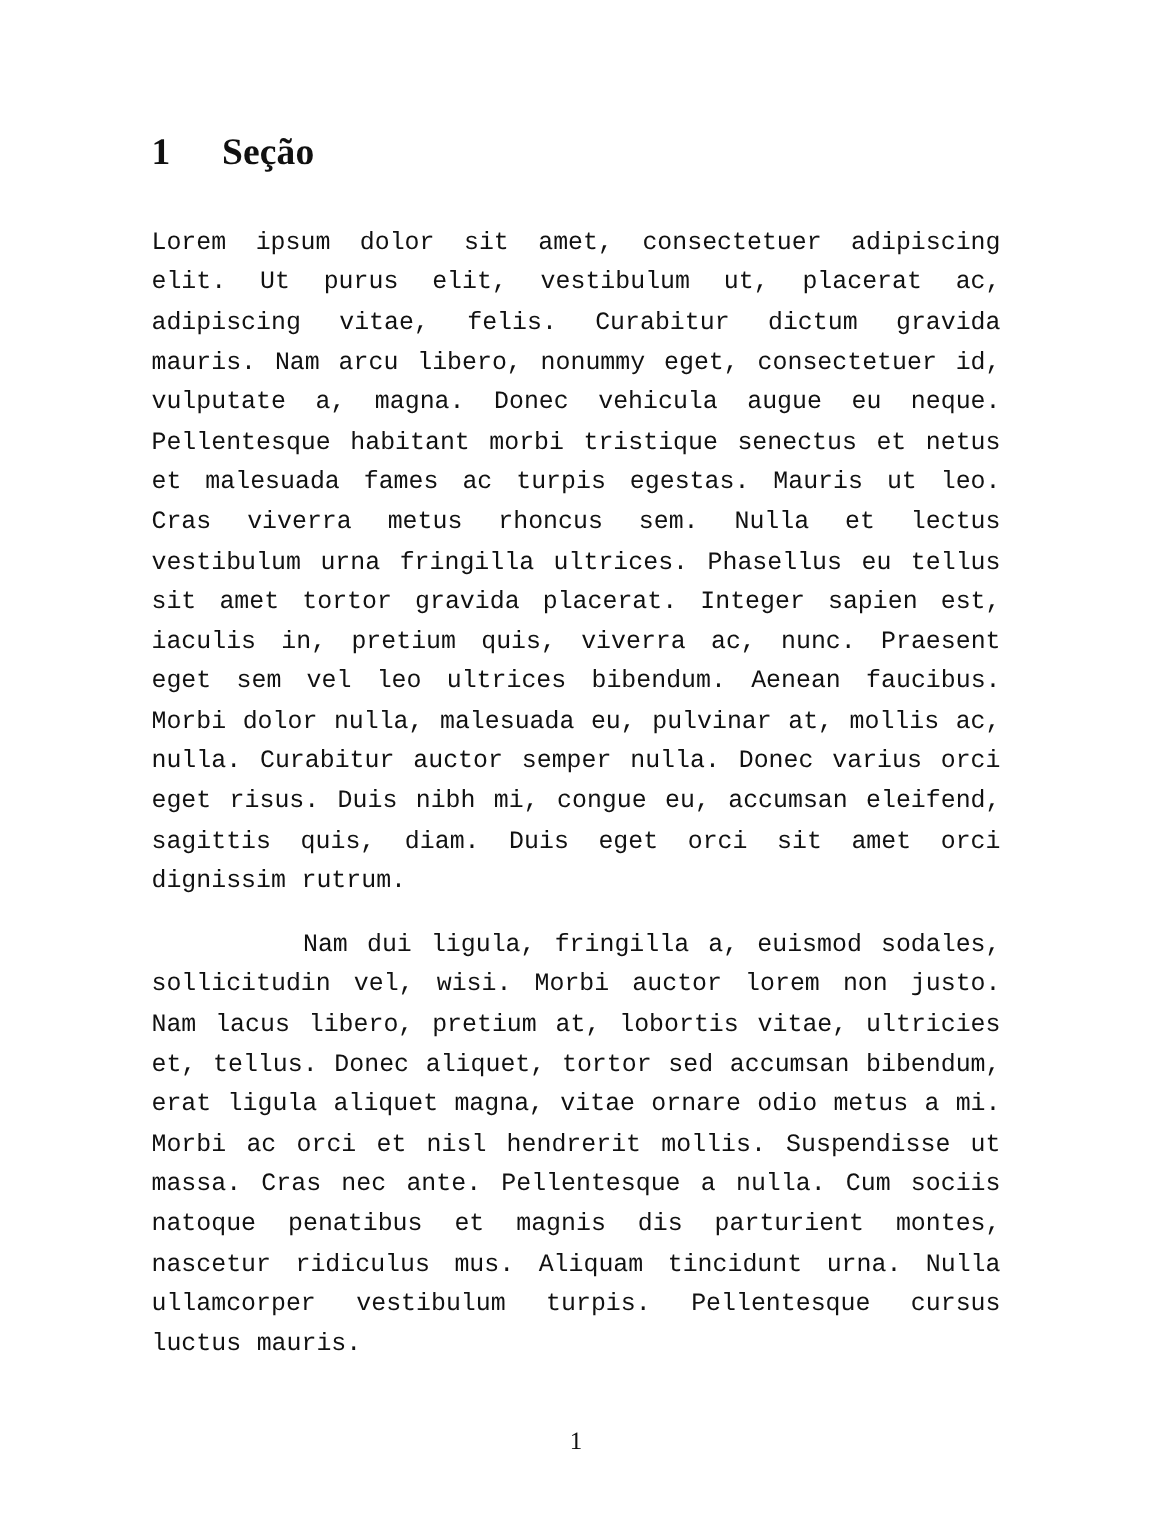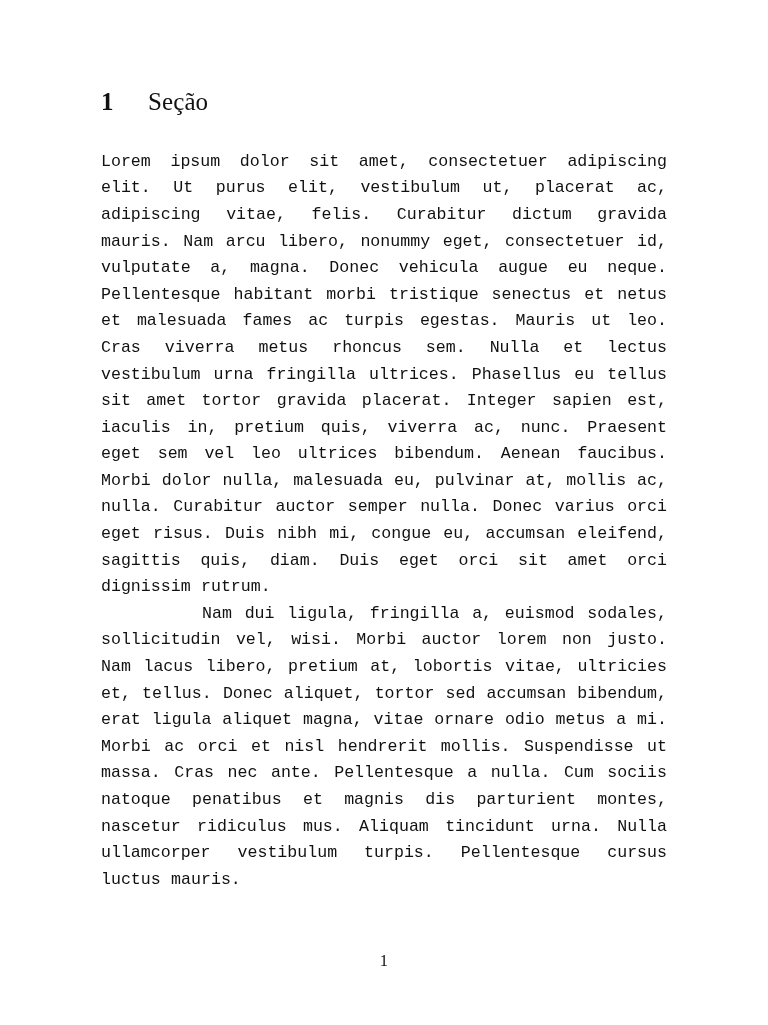--- a/index.html
+++ b/index.html
@@ -37,37 +37,37 @@
     line-height: 1.15;
   }
 
   .section-number {
     width: 47px;
     flex: 0 0 47px;
     font-weight: bold;
   }
 
   .section-title {
-    font-weight: normal;
+    font-weight: bold;
   }
 
   
   .body-par {
     font-size: 16.6px;
     line-height: 26.6px;
     text-align: justify;
     text-justify: inter-word;
     margin: 0;
     hyphens: manual;
     word-spacing: 0.4px;
     font-family: Liberation Mono, monospace;
   }
 
   .body-par + .body-par {
-    margin-top: 0;
+    margin-top: 16px;
   }
 
   .par-indent-large {
     text-indent: 101px;
   }
 
   
   .page-number {
     position: absolute;
     left: 0;

